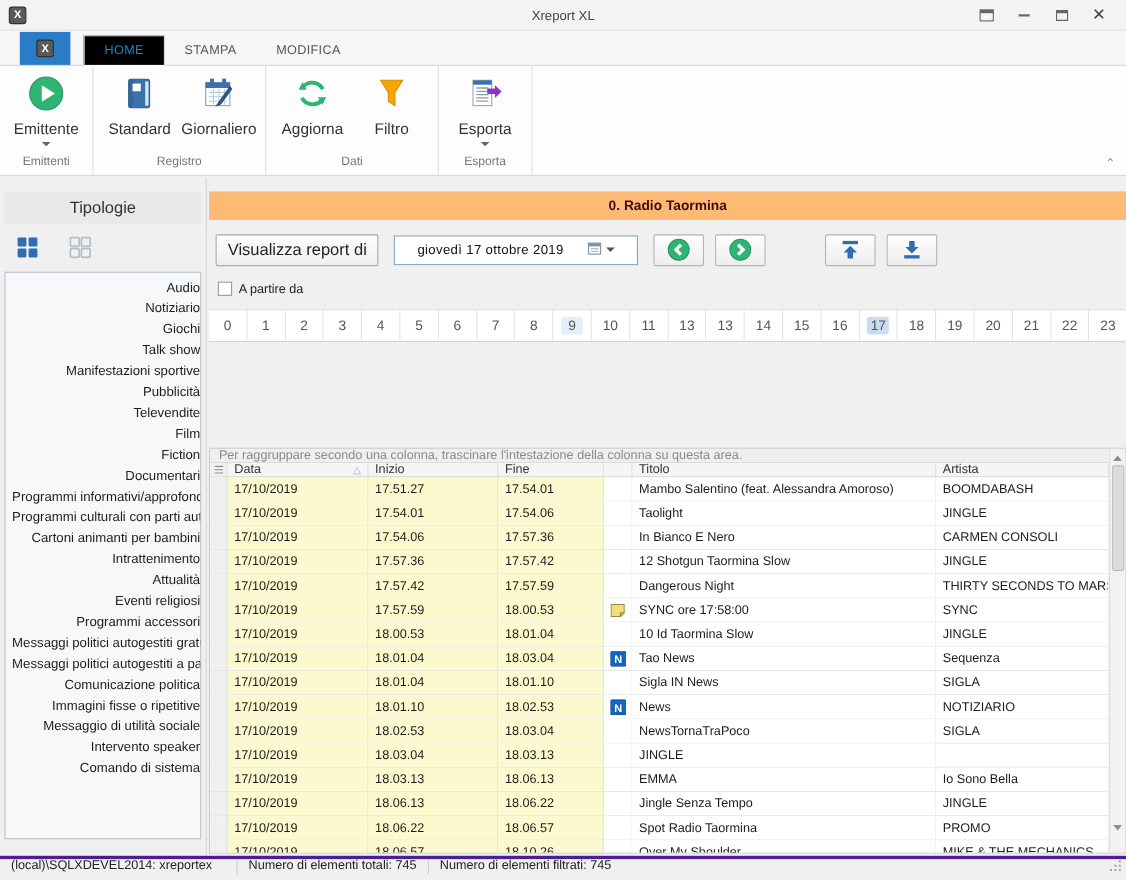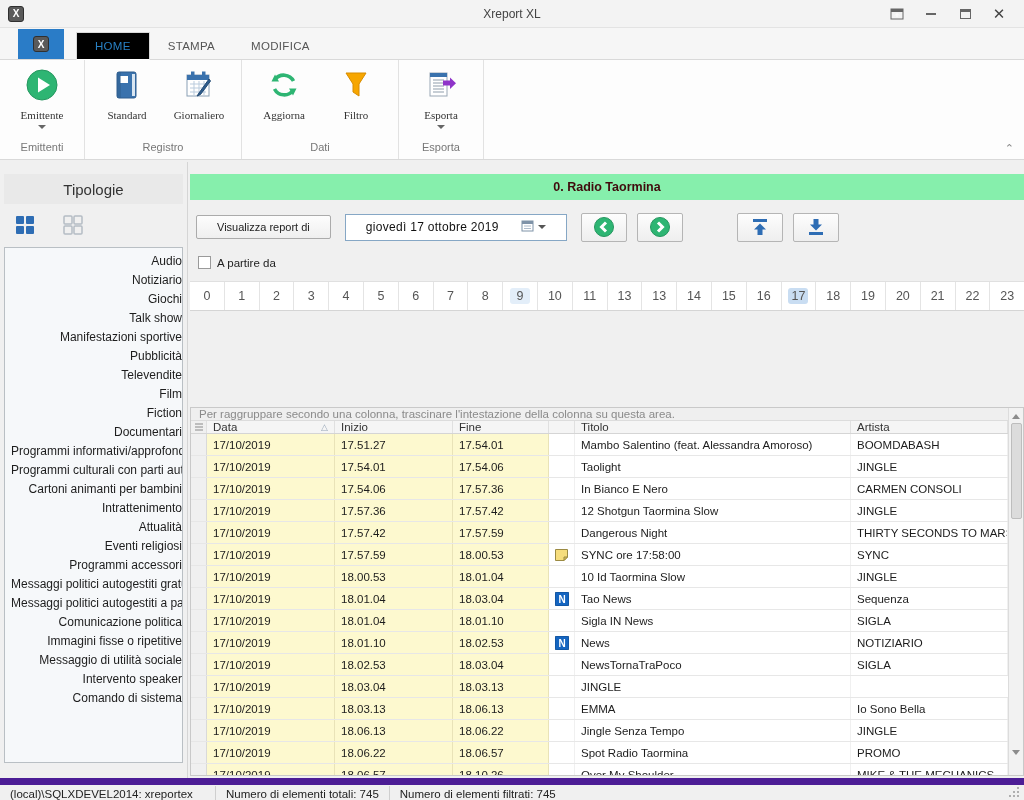--- a/index.html
+++ b/index.html
@@ -22,38 +22,38 @@
   .file-btn .appicon { margin:0; }
   .rtabs { display:flex; margin-left:12px; height:27px; }
   .rtab { padding:0 18px; display:flex; align-items:center; font-size:11.5px; color:#555; letter-spacing:.3px; }
   .rtab.active { background:#000000; border:1px solid #d9d9d9; border-bottom:1px solid #fff; margin-bottom:-1px; color:#2880c4; }
 
   
   .ribbon { height:100px; background:#fdfdfd; border-bottom:1px solid #d9d9d9; display:flex; position:relative; }
   .rgroup { display:flex; flex-direction:column; border-right:1px solid #e2e2e2; padding:0 6px; }
   .rgroup-buttons { flex:1; display:flex; align-items:flex-start; padding-top:6px; }
   .rbtn { width:72px; display:flex; flex-direction:column; align-items:center; padding:2px 2px; }
-  .rbtn .lbl { margin-top:4px; font-size:11px; color:#333; white-space:nowrap;font-family:Liberation Serif, serif; }
+  .rbtn .lbl { margin-top:4px; font-size:14px; color:#333; white-space:nowrap; }
   .drop-arrow { width:0; height:0; border-left:4px solid transparent; border-right:4px solid transparent; border-top:4px solid #666; margin-top:4px; }
   .rgroup-label { height:22px; text-align:center; font-size:11px; color:#777; line-height:20px; }
   .ribbon-collapse { position:absolute; right:10px; bottom:4px; color:#888; font-size:11px; }
 
   
   .main { position:absolute; top:162px; left:0; right:0; bottom:22px; background:#f0f0f0; }
   .sidebar { position:absolute; left:0; top:0; width:188px; bottom:0; border-right:1px solid #d5d5d5; }
   .side-title { margin:12px 4px 0 4px; height:30px; background:#e9e9e9; display:flex; align-items:center; justify-content:center; font-size:15px; color:#333; }
   .side-tools { display:flex; gap:26px; padding:10px 0 8px 14px; }
   .side-list { margin:0 4px; background:#f6f8fa; border:1px solid #b9bfc4; height:516px; overflow:hidden; padding:4px 0 0 6px; }
   .side-item { font-size:12px; color:#1d1d1d; line-height:19px; white-space:nowrap; overflow:hidden;text-align:right; }
 
   .content { position:absolute; left:190px; top:0; right:0; bottom:0; }
   .banner { margin-top:12px; height:26px; background:#e8383d; display:flex; align-items:center; justify-content:center; font-weight:bold; font-size:12.5px; color:#400b0d; }
 
   .toolbar { display:flex; align-items:center; margin:12px 0 0 6px; gap:14px; height:30px; }
-  .btn { background:linear-gradient(#fdfdfd,#efefef); border:1px solid #ababab; border-radius:2px; font-size:11px; color:#222; padding:5px 20px; }
+  .btn { background:linear-gradient(#fdfdfd,#efefef); border:1px solid #ababab; border-radius:2px; font-size:15px; color:#222; padding:5px 10px; }
   .datebox { width:222px; height:27px; background:#fff; border:1px solid #86a7c5; display:flex; align-items:center; padding:0 20px; gap:4px; }
   .datebox .dtext { flex:1; font-size:12px; color:#111; letter-spacing:.3px; }
   .icon-btn { width:46px; height:29px; background:linear-gradient(#fdfdfd,#eeeeee); border:1px solid #b5b5b5; border-radius:2px; display:flex; align-items:center; justify-content:center; }
   .pair-gap { width:26px; }
   .tri-down { width:0; height:0; border-left:4px solid transparent; border-right:4px solid transparent; border-top:4px solid #555; }
 
   .fromrow { display:flex; align-items:center; gap:6px; margin:14px 0 0 8px; }
   .checkbox { width:13px; height:13px; background:#fff; border:1px solid #9a9a9a; }
   .fromrow .cblabel { font-size:11.5px; color:#222; }
 
@@ -78,21 +78,21 @@
   .grow .gcell.yellow { background:#fdf9cf; border-right:1px solid #e9e3b8; }
   .grow .gcell.white { background:#fff; border-right:1px solid #f0f0f0; }
   .grow .gcell.selcol { border-right:1px solid #d9d9d9; }
   .gicon { justify-content:center; padding:0 2px !important; }
   .vscroll { width:15px; background:#f2f2f2; border-left:1px solid #dcdcdc; display:flex; flex-direction:column; align-items:center; }
   .tri-u { width:0;height:0;border-left:4px solid transparent;border-right:4px solid transparent;border-bottom:5px solid #8c8c8c; margin-top:6px; }
   .tri-d { width:0;height:0;border-left:4px solid transparent;border-right:4px solid transparent;border-top:5px solid #8c8c8c; margin-top:auto; margin-bottom:20px; }
   .vthumb { width:11px; height:96px; background:#dcdcdc; border:1px solid #bdbdbd; border-radius:2px; margin-top:4px; }
 
   
-  .statusbar { position:absolute; left:0; right:0; bottom:0; height:22px; background:#f0f0f0; border-top:7px solid #4c1d95; display:flex; align-items:flex-end; font-size:11.5px; color:#222; }
+  .statusbar { position:absolute; left:0; right:0; bottom:0; height:22px; background:#f0f0f0; border-top:3px solid #4c1d95; display:flex; align-items:flex-start; font-size:11.5px; color:#222; }
   .status-seg { padding:0 10px; white-space:nowrap; }
   .status-sep { width:1px; height:14px; background:#cfcfcf; }
   .grip { margin-left:auto; margin-right:4px; }
 </style>
 </head>
 <body>
 
 <div class="titlebar">
   <div class="appicon">X</div>
   <div class="title-text">Xreport XL</div>
@@ -265,21 +265,21 @@
         <div class="side-item">Messaggi politici autogestiti a pag</div>
         <div class="side-item">Comunicazione politica</div>
         <div class="side-item">Immagini fisse o ripetitive</div>
         <div class="side-item">Messaggio di utilità sociale</div>
         <div class="side-item">Intervento speaker</div>
         <div class="side-item">Comando di sistema</div>
       </div>
   </div>
 
   <div class="content">
-    <div class="banner" style="background: #86efac; color: rgb(64, 11, 13);">0. Radio Taormina</div>
+    <div class="banner" style="background: #fdba74; color: rgb(64, 11, 13);">0. Radio Taormina</div>
 
     <div class="toolbar">
       <button class="btn">Visualizza report di</button>
       <div class="datebox">
         <span class="dtext">giovedì  17  ottobre  2019</span>
         <span>
           <svg width="13" height="13" viewBox="0 0 13 13">
               <rect x="1" y="2" width="11" height="10" fill="#fff" stroke="#7f93a8"></rect>
               <rect x="1" y="2" width="11" height="3" fill="#7f93a8"></rect>
               <path d="M3 7 h7 M3 9.5 h7" stroke="#aebccb"></path>

